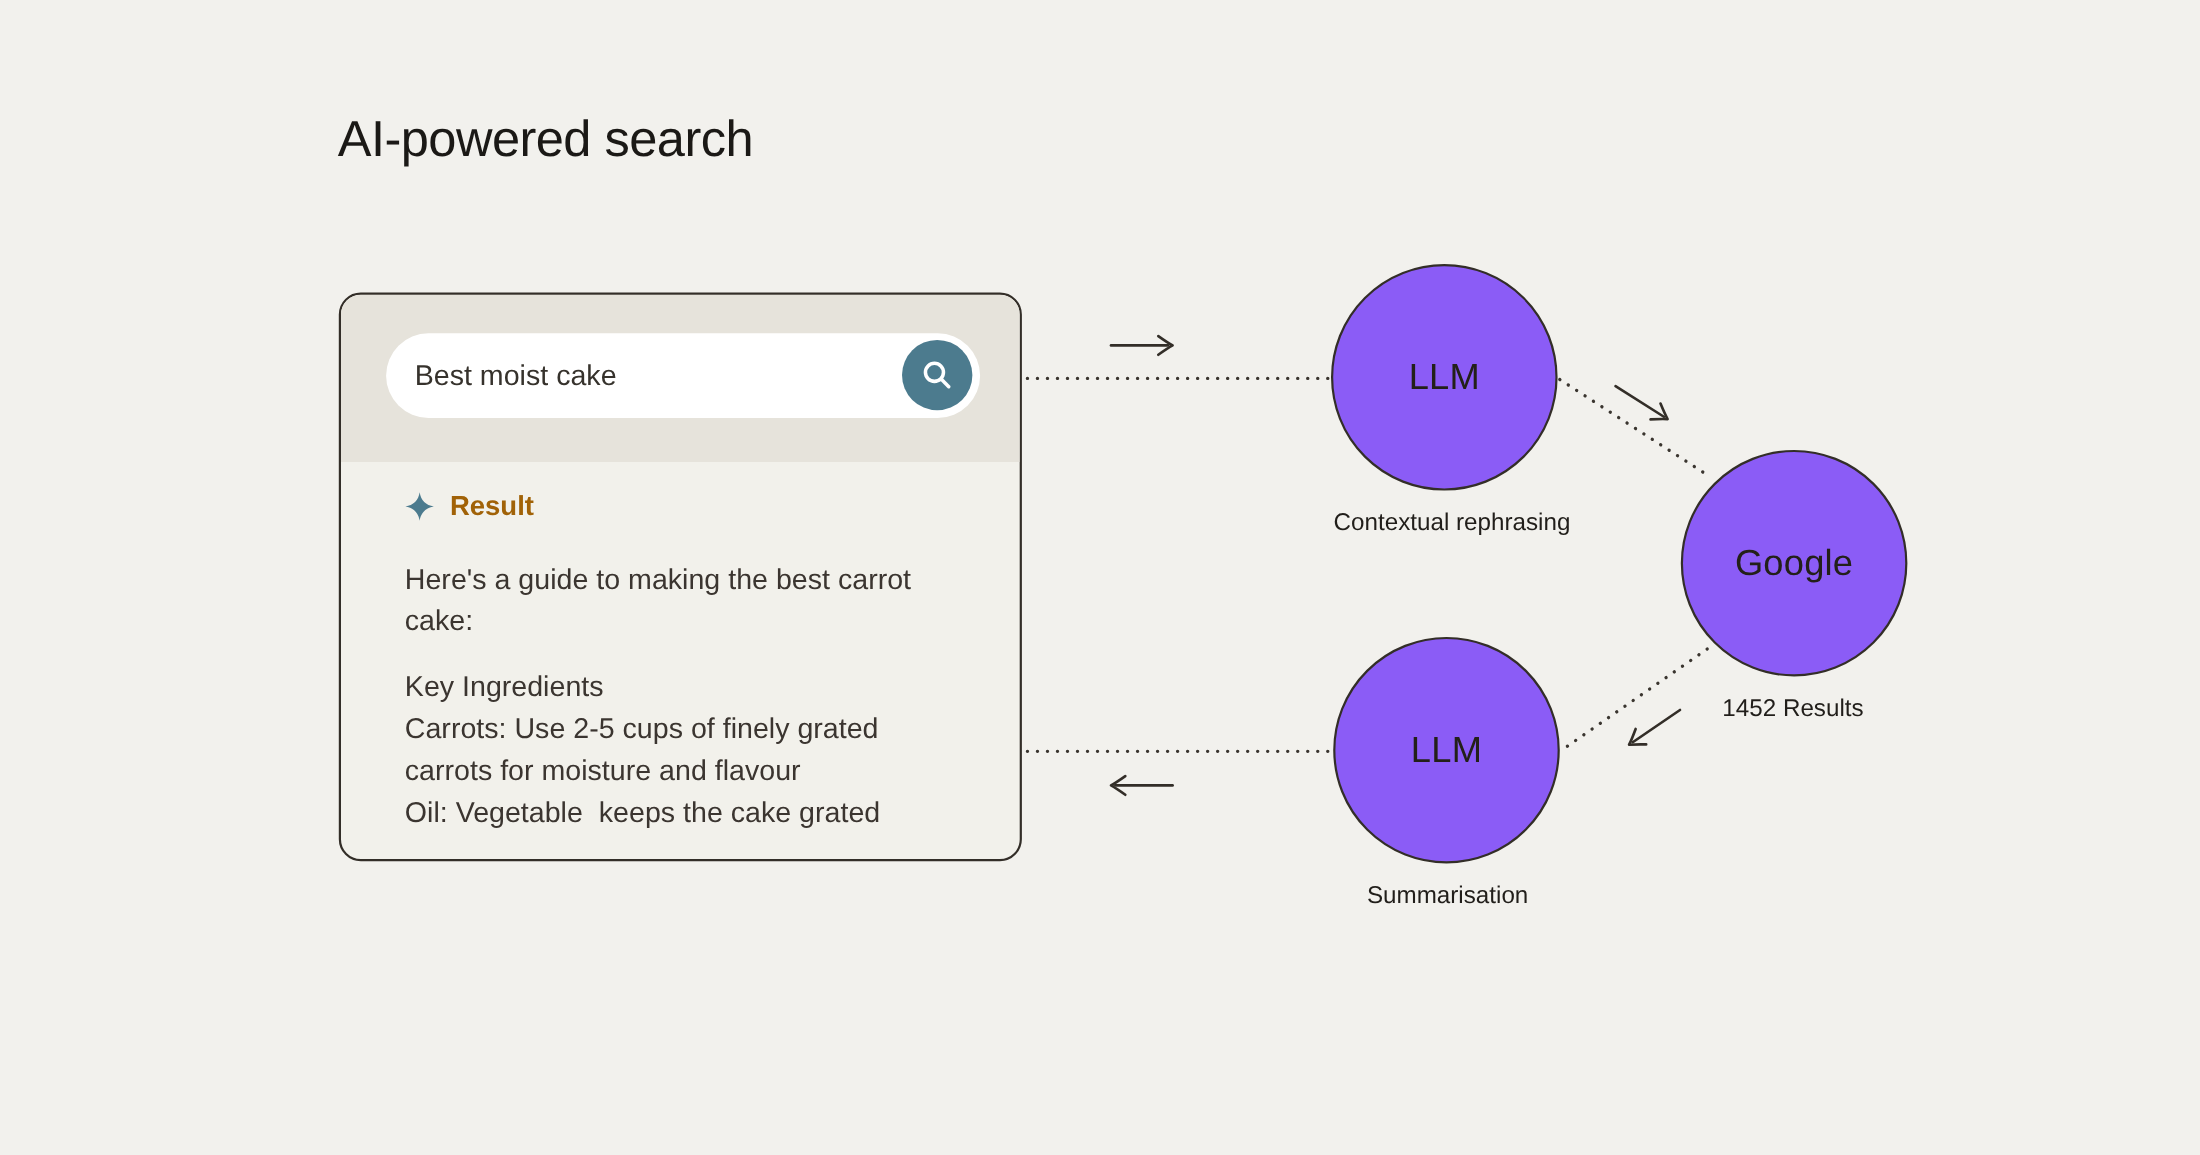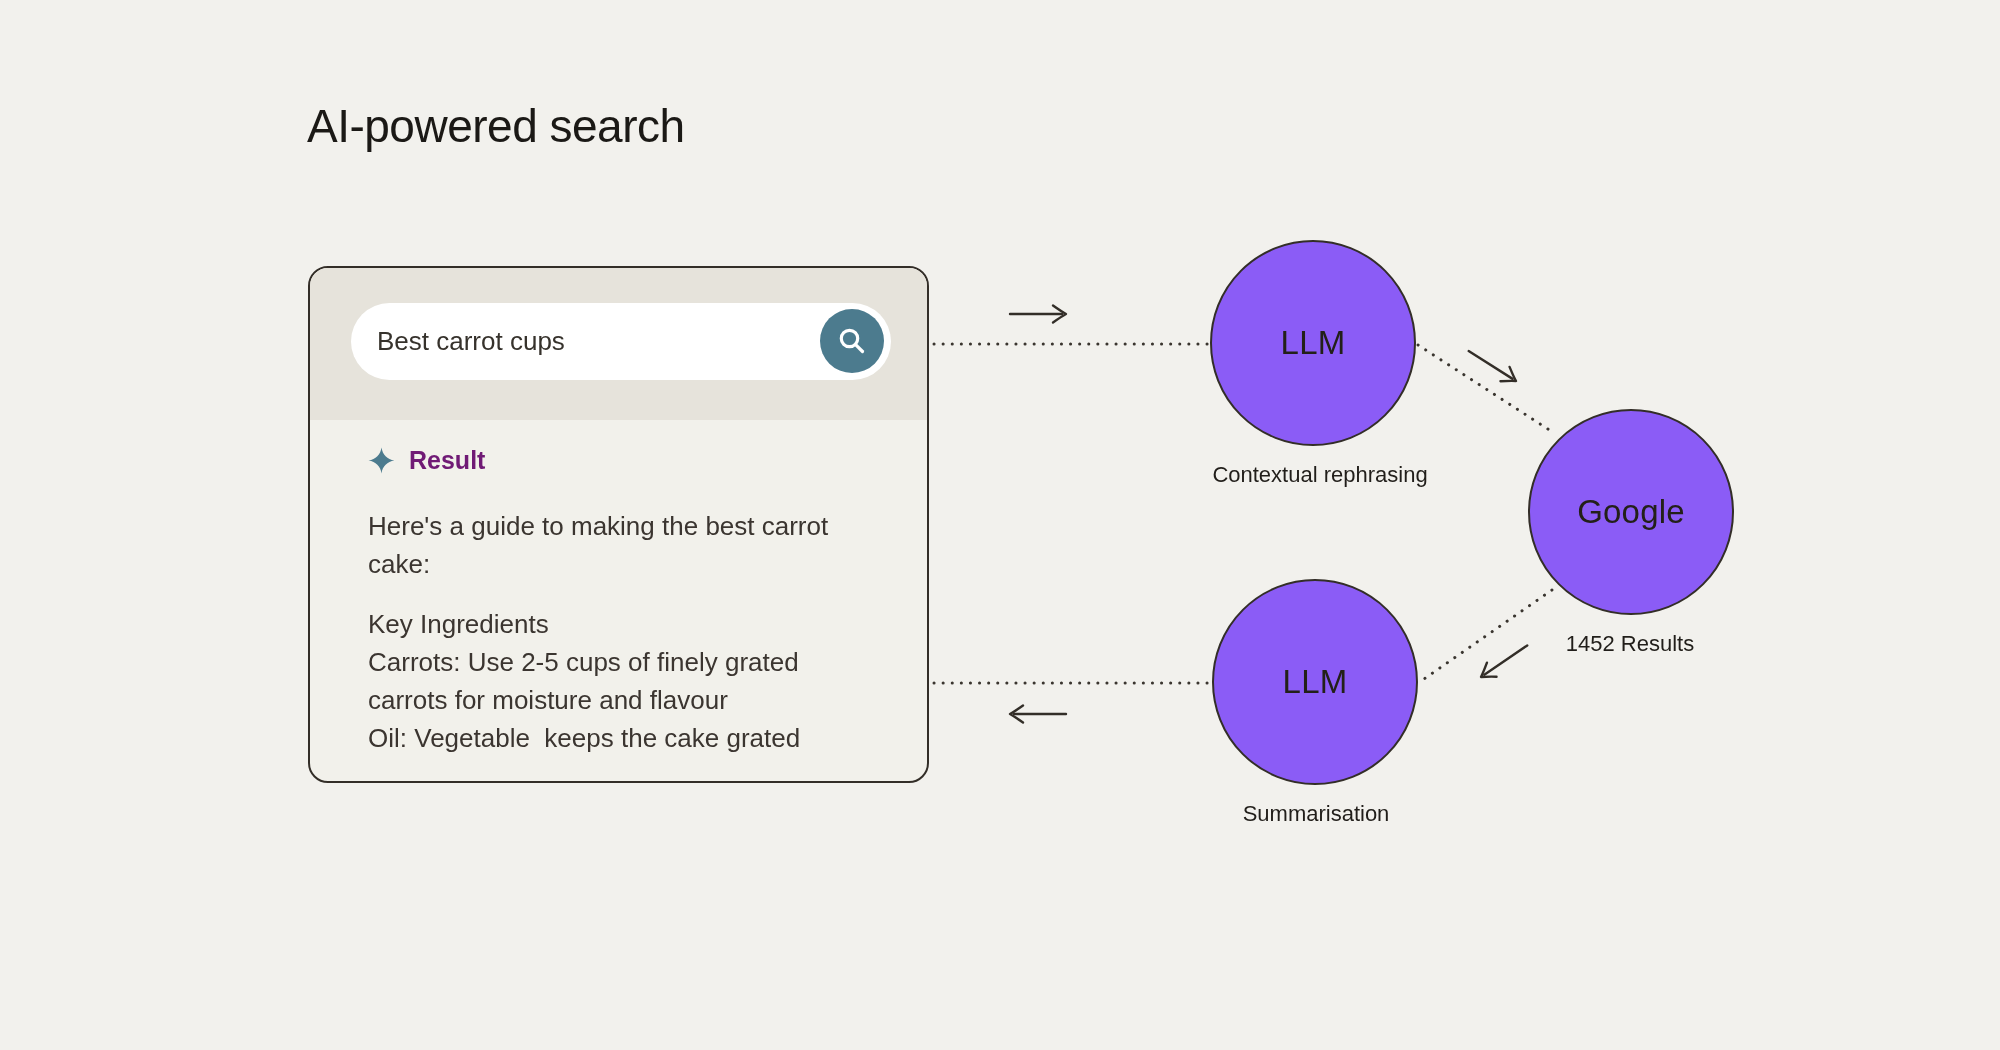--- a/index.html
+++ b/index.html
@@ -41,21 +41,21 @@
   }
   .search-btn {
     position: absolute; right: 7px; top: 6px;
     width: 64px; height: 64px; border-radius: 50%;
     background: #4C7B8E; border: none; padding: 0;
     display: flex; align-items: center; justify-content: center;
     cursor: pointer;
   }
   .card-body { position: relative; padding: 24px 50px 0 58px; }
   .result-head { display: flex; align-items: center; gap: 14px; margin-top: 2px; }
-  .result-label { font-size: 25px; font-weight: 700; color: #701a75; }
+  .result-label { font-size: 25px; font-weight: 700; color: #a16207; }
   .result-intro {
     margin: 32px 0 0 0; max-width: 490px;
     font-size: 26px; line-height: 38px; color: #3B3530;
     white-space: pre-wrap;
   }
   .result-lines {
     margin: 22px 0 0 0; max-width: 490px;
     font-size: 26px; line-height: 38px; color: #3B3530;
     white-space: pre-wrap;
   }
@@ -86,21 +86,21 @@
 </head>
 <body>
 
 <div id="app">
 
   <h1 class="page-title">AI-powered search</h1>
 
   <div class="card">
     <div class="card-top">
       <div class="search-pill">
-        <span class="search-query">Best carrot cups</span>
+        <span class="search-query">Best moist cake</span>
         <button class="search-btn">
           <svg width="32" height="32" viewBox="0 0 32 32">
             <circle cx="13.5" cy="13.5" r="8.2" fill="none" stroke="#FFFFFF" stroke-width="3.2"></circle>
             <line x1="19.6" y1="19.6" x2="26.5" y2="26.5" stroke="#FFFFFF" stroke-width="3.2" stroke-linecap="round"></line>
           </svg>
         </button>
       </div>
     </div>
     <div class="card-body">
       <div class="result-head">

